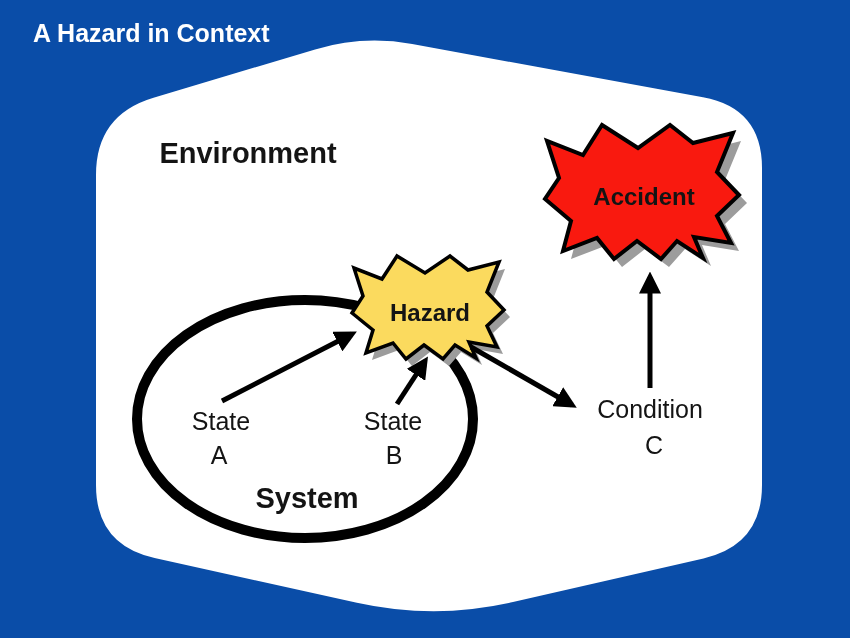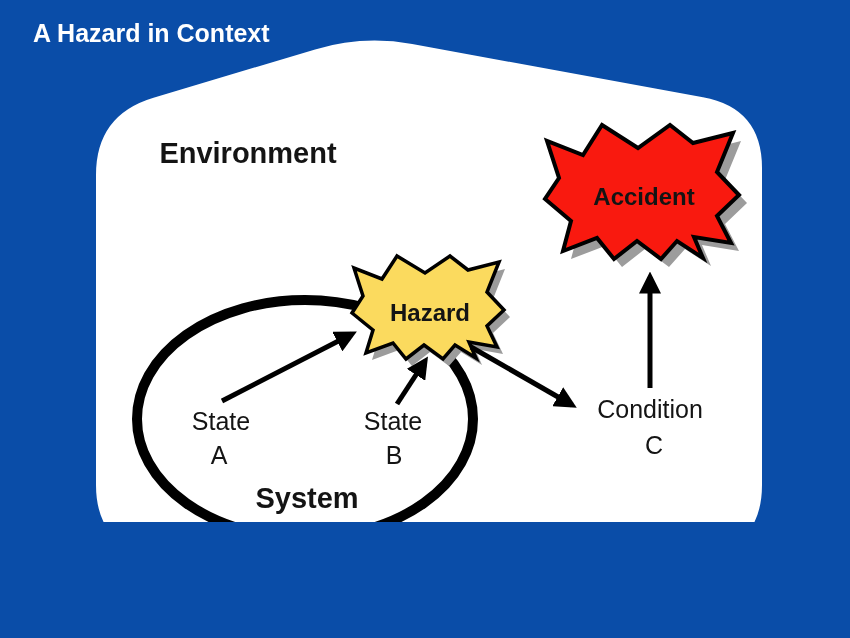--- a/index.html
+++ b/index.html
@@ -1,20 +1,20 @@
 <!DOCTYPE html>
 <html><head>
 <meta charset="utf-8">
 <style>
   html, body { margin: 0; padding: 0; }
   body { background: #0A4DA8; }
   .canvas {
     position: relative;
     width: 850px;
-    height: 522px;
+    height: 638px;
     overflow: hidden;
     font-family: "Liberation Sans", sans-serif;
   }
   svg { display: block; }
   text {
     font-family: "Liberation Sans", sans-serif;
   }
   .t-title   { font-size: 25px; font-weight: 700; }
   .t-env     { font-size: 29px; font-weight: 700; }
   .t-node    { font-size: 24px; font-weight: 700; }

